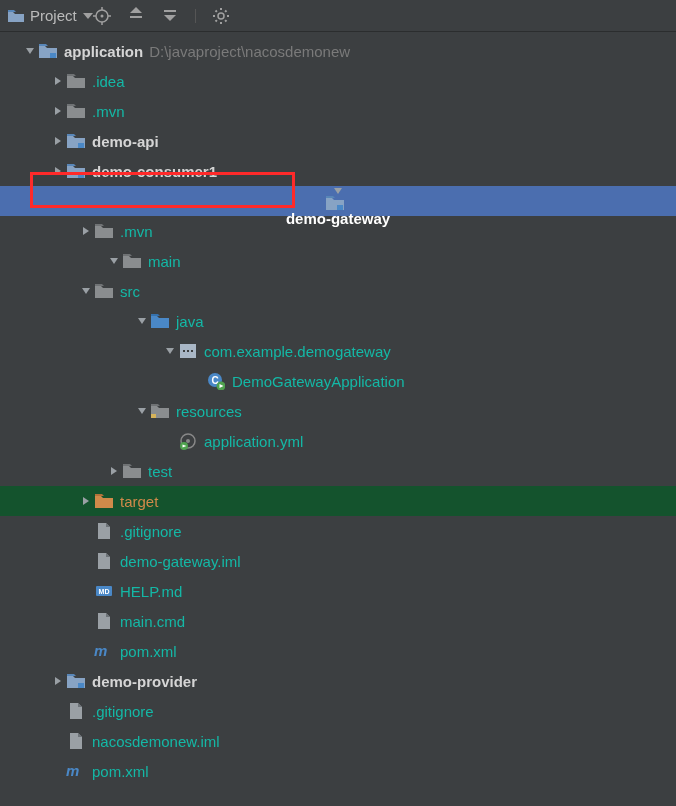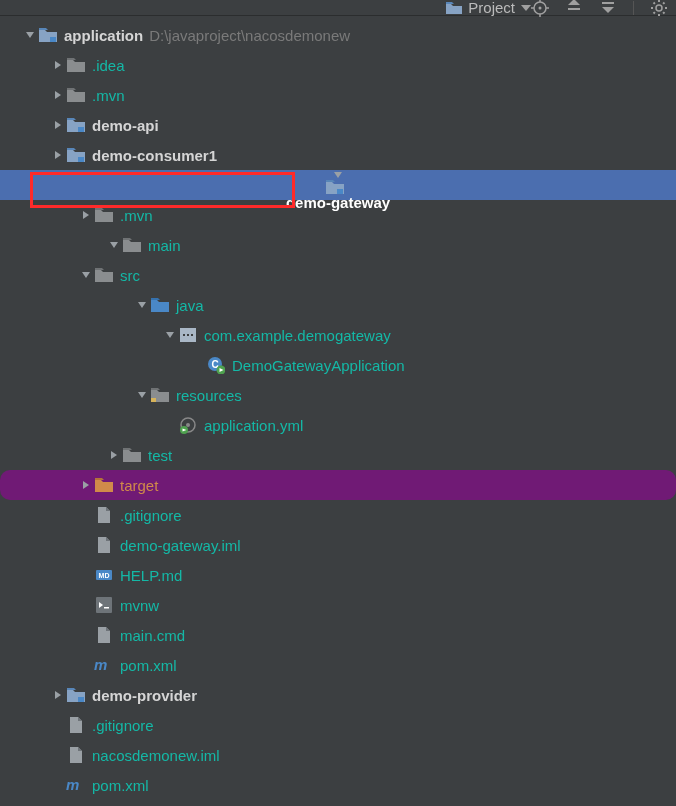--- a/index.html
+++ b/index.html
@@ -6,47 +6,47 @@
     body {
       background: #3c3f41;
       font-family: "Segoe UI", Arial, sans-serif;
       color: #bbbbbb;
       font-size: 15px;
       width: 676px;
       height: 806px;
       overflow: hidden;
     }
     .toolbar {
-      height: 16px;
+      height: 32px;
       background: #3c3f41;
       border-bottom: 1px solid #2b2d2e;
       display: flex;
       align-items: center;
       padding: 0 8px;
-      justify-content: flex-end;
+      justify-content: flex-start;
     }
     .toolbar-left { display: flex; align-items: center; gap: 6px; overflow: hidden; }
     .toolbar-right { display: flex; align-items: center; gap: 16px; }
     .project-label { color: #bbbbbb; font-size: 15px; display: flex; align-items: center; gap: 6px; }
     .icon { display: inline-flex; align-items: center; justify-content: center; }
     .folder-icon-sm svg { width: 16px; height: 12px; }
     .toolbar-icon { color: #a0a0a0; }
     .toolbar-icon svg { width: 18px; height: 18px; }
 
     .tree { padding-top: 4px; }
     .tree-row {
       display: flex;
       align-items: center;
       height: 30px;
       white-space: nowrap;
       cursor: pointer;
     }
     .tree-row.selected { background: #4b6eaf; color: #fff; flex-direction: column; }
     .tree-row.selected .node-label { color: #fff; }
-    .tree-row.target-row { background: #701a75; border-radius: 10px; }
+    .tree-row.target-row { background: #14532d; }
     .tree-row.target-row .node-label { color: #d08a4a; }
     .tree-row .expander {
       width: 16px;
       display: inline-flex;
       align-items: center;
       justify-content: center;
       flex-shrink: 0;
     }
     .tree-row .expander.none { visibility: hidden; }
     .tree-row .node-icon {
@@ -393,32 +393,20 @@
           <rect x="0" y="3" width="16" height="10" rx="1" fill="#4a88c7"></rect>
           <text x="8" y="11" text-anchor="middle" font-size="7" fill="#fff" font-weight="bold">MD</text>
         </svg>
       </span>
       <span class="node-label">HELP.md</span>
     </div>
     <div class="tree-row">
       <span class="indent" style="width: 78px;"></span>
       <span class="expander none"></span>
       <span class="node-icon">
-        <svg width="16" height="16" viewBox="0 0 16 16">
-          <rect width="16" height="16" rx="1" fill="#6e7479"></rect>
-          <path fill="#fff" d="M3 5 l4 3 l-4 3 z"></path>
-          <rect x="8" y="10" width="5" height="1.5" fill="#fff"></rect>
-        </svg>
-      </span>
-      <span class="node-label">mvnw</span>
-    </div>
-    <div class="tree-row">
-      <span class="indent" style="width: 78px;"></span>
-      <span class="expander none"></span>
-      <span class="node-icon">
         <svg width="14" height="16" viewBox="0 0 14 16">
           <path fill="#9aa0a5" d="M1 0 h8 l4 4 v12 h-12 z"></path>
           <path fill="#6e7479" d="M9 0 v4 h4 z"></path>
         </svg>
       </span>
       <span class="node-label">main.cmd</span>
     </div>
     <div class="tree-row">
       <span class="indent" style="width: 78px;"></span>
       <span class="expander none"></span>

